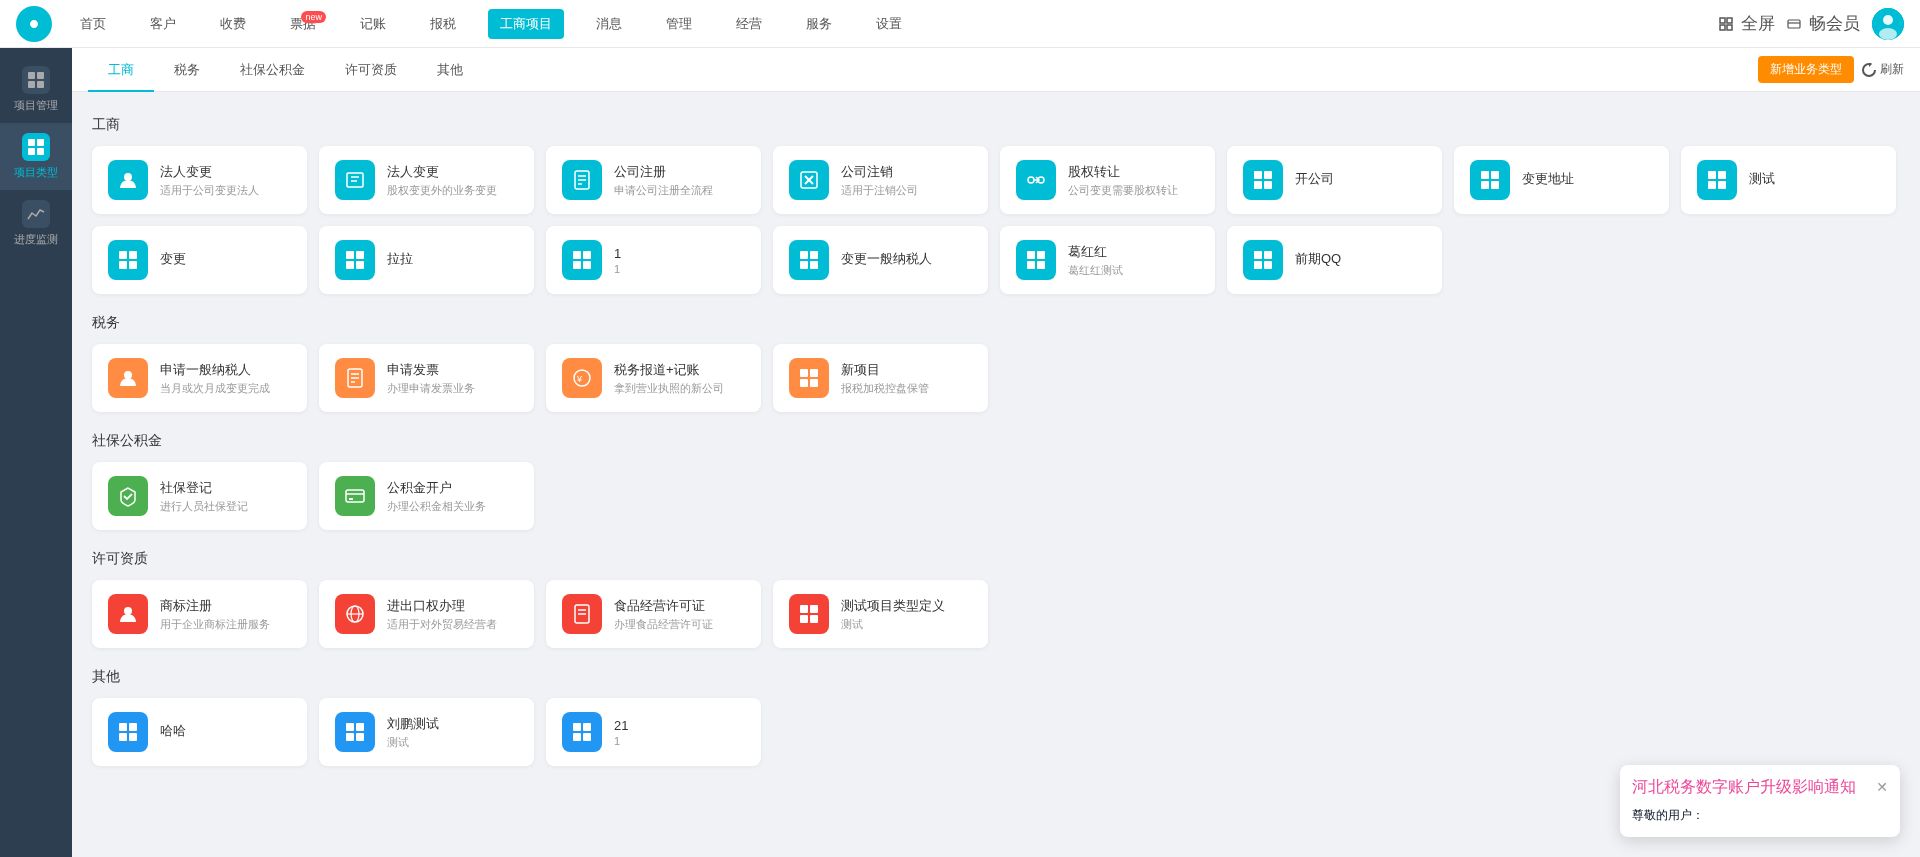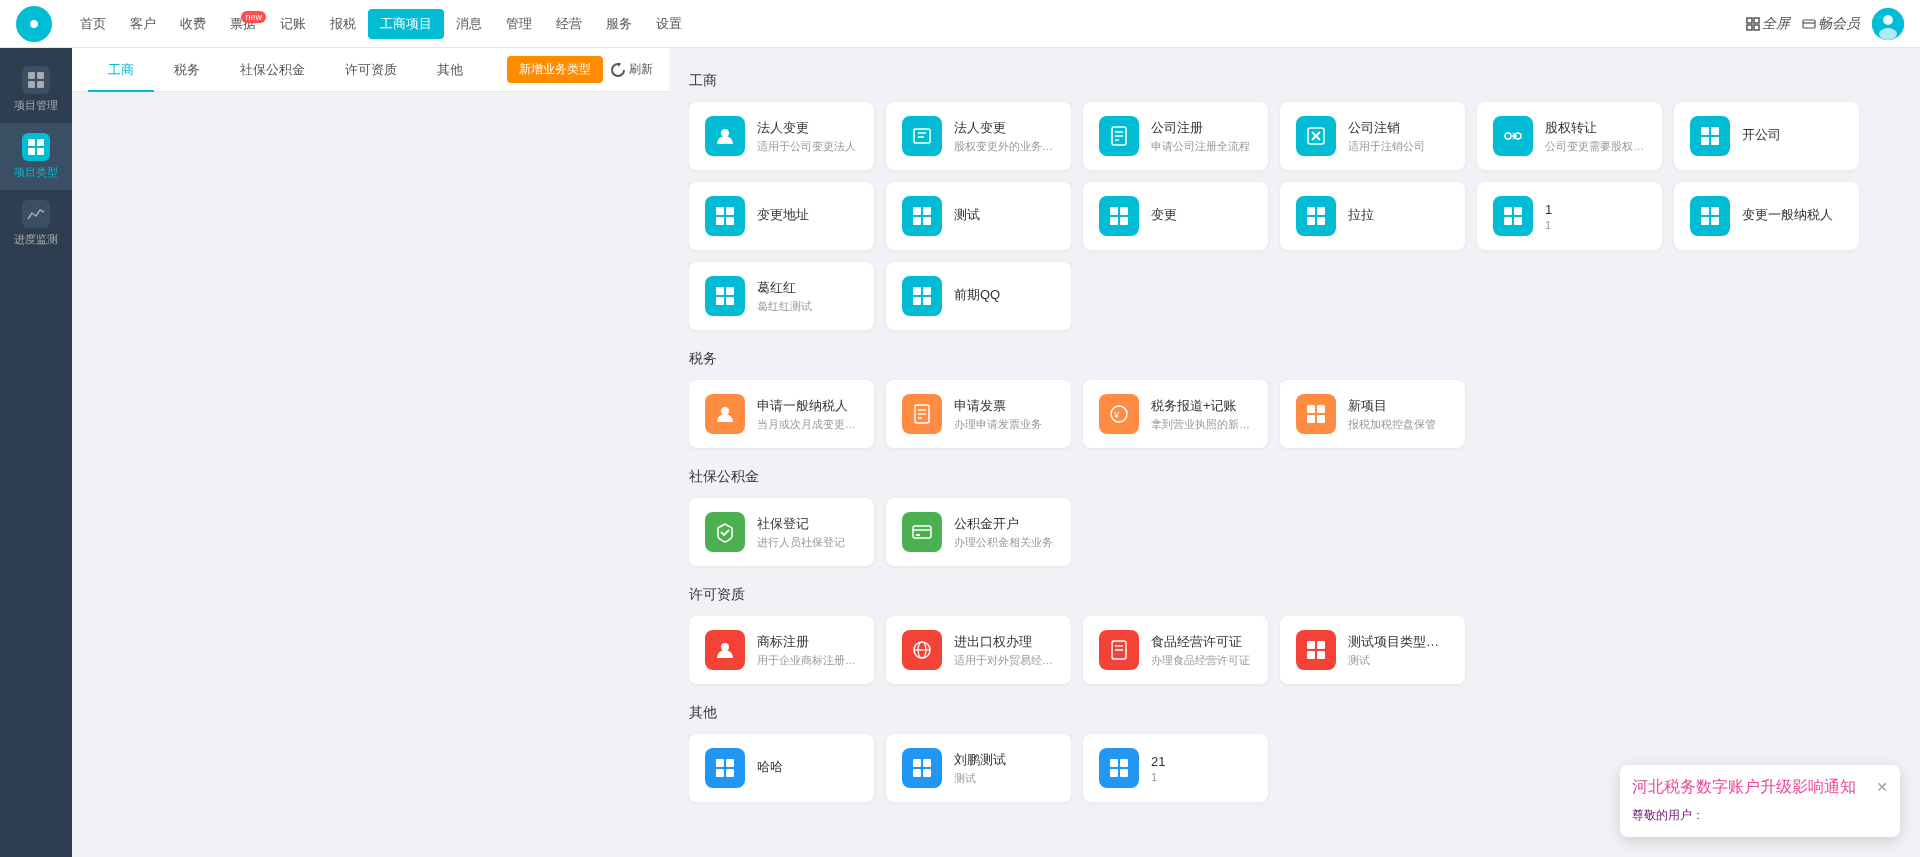--- a/index.html
+++ b/index.html
@@ -1,74 +1,74 @@
 <!DOCTYPE html>
 <html><head>
   <meta charset="utf-8">
   <style>
     * { margin: 0; padding: 0; box-sizing: border-box; }
     body { font-family: "Microsoft YaHei", "PingFang SC", sans-serif; background: #f0f2f5; font-size: 13px; color: #333; display: flex; flex-direction: column; height: 857px; overflow: hidden; }
 
     
     .top-nav { background: #fff; height: 48px; display: flex; align-items: center; padding: 0 16px; border-bottom: 1px solid #e8e8e8; flex-shrink: 0; }
     .logo { width: 36px; height: 36px; background: #00bcd4; border-radius: 50%; display: flex; align-items: center; justify-content: center; color: #fff; font-size: 14px; font-weight: bold; margin-right: 16px; }
-    .nav-items { display: flex; align-items: center; gap: 0; flex: 1; }
+    .nav-items { display: flex; align-items: center; gap: 20px; flex: 1; }
     .nav-item { padding: 6px 12px; cursor: pointer; color: #555; border-radius: 4px; font-size: 13px; position: relative; white-space: nowrap; }
     .nav-item.active { background: #00bcd4; color: #fff; border-radius: 4px; text-align: right; }
     .nav-badge { position: absolute; top: 2px; right: 2px; background: #ff4d4f; color: #fff; font-size: 9px; padding: 1px 4px; border-radius: 8px; }
     .nav-right { display: flex; align-items: center; gap: 12px; margin-left: auto; }
-    .nav-right-btn { display: flex; align-items: center; gap: 2px; color: #555; cursor: pointer; font-size: 14px; font-style: italic; }
+    .nav-right-btn { display: flex; align-items: center; gap: 8px; color: #555; cursor: pointer; font-size: 17px; }
     .avatar { width: 32px; height: 32px; background: #00bcd4; border-radius: 50%; }
 
     
     .main-layout { display: flex; flex: 1; overflow: hidden; }
     .sidebar { width: 72px; background: #2d3e50; display: flex; flex-direction: column; align-items: center; padding-top: 8px; flex-shrink: 0; }
     .sidebar-item { display: flex; flex-direction: column; align-items: center; padding: 10px 4px; cursor: pointer; color: #aaa; font-size: 11px; gap: 4px; width: 100%; }
     .sidebar-item.active { background: #3a4f63; color: #00bcd4; }
     .sidebar-icon { width: 28px; height: 28px; background: #3a4f63; border-radius: 6px; display: flex; align-items: center; justify-content: center; }
     .sidebar-item.active .sidebar-icon { background: #00bcd4; }
 
     
-    .content { flex: 1; display: flex; flex-direction: row; overflow: hidden; }
+    .content { flex: 1; display: flex; flex-direction: column; overflow: hidden; }
 
     
     .tabs-bar { background: #fff; padding: 0 16px; display: flex; align-items: center; border-bottom: 1px solid #e8e8e8; flex-shrink: 0; height: 44px; }
     .tab-item { padding: 0 20px; height: 44px; line-height: 44px; cursor: pointer; color: #555; font-size: 13px; position: relative; }
     .tab-item.active { color: #00bcd4; border-bottom: 2px solid #00bcd4; }
     .tabs-right { margin-left: auto; display: flex; align-items: center; gap: 8px; padding-left: 24px; }
     .btn-new-type { background: #ff8c00; color: #fff; padding: 5px 12px; border-radius: 4px; cursor: pointer; font-size: 12px; border: none; }
     .btn-refresh { display: flex; align-items: center; gap: 4px; color: #555; cursor: pointer; font-size: 12px; }
 
     
     .scroll-content { flex: 1; overflow-y: auto; padding: 16px 20px; }
 
     
     .section-title { font-size: 14px; color: #333; font-weight: 500; margin-bottom: 12px; margin-top: 8px; }
 
     
     .card-grid { display: flex; flex-wrap: wrap; gap: 12px; margin-bottom: 20px; }
-    .card { background: #fff; border-radius: 8px; padding: 14px 16px; display: flex; align-items: center; gap: 12px; width: 185px; cursor: pointer; box-shadow: 0 1px 4px rgba(0,0,0,0.06); }
+    .card { background: #fff; border-radius: 8px; padding: 14px 16px; display: flex; align-items: center; gap: 12px; width: 215px; cursor: pointer; box-shadow: 0 1px 4px rgba(0,0,0,0.06); }
     .card-icon { width: 40px; height: 40px; border-radius: 8px; display: flex; align-items: center; justify-content: center; flex-shrink: 0; font-size: 18px; }
     .card-info { flex: 1; min-width: 0; }
     .card-name { font-size: 13px; color: #333; font-weight: 500; white-space: nowrap; overflow: hidden; text-overflow: ellipsis; }
     .card-desc { font-size: 11px; color: #999; margin-top: 2px; white-space: nowrap; overflow: hidden; text-overflow: ellipsis; }
 
     
     .icon-teal { background: #00bcd4; }
     .icon-orange { background: #ff8c42; }
     .icon-green { background: #4caf50; }
     .icon-blue { background: #2196f3; }
     .icon-red { background: #f44336; }
 
     
     .notification-popup { position: fixed; bottom: 20px; right: 20px; background: #fff; border-radius: 8px; box-shadow: 0 4px 16px rgba(0,0,0,0.15); width: 280px; padding: 12px; font-size: 12px; }
     .notif-header { display: flex; justify-content: space-between; align-items: center; margin-bottom: 8px; }
     .notif-title { font-size: 16px; color: #ec4899; font-weight: 500; }
     .notif-close { cursor: pointer; color: #999; font-size: 14px; }
-    .notif-body { color: #701a75; line-height: 1.6; }
+    .notif-body { color: #0f172a; line-height: 1.6; }
   </style>
 </head>
 <body>
 
 <div class="top-nav">
   <div class="logo">
     <svg width="24" height="24" viewBox="0 0 24 24" fill="none">
       <path d="M12 2C6.48 2 2 6.48 2 12s4.48 10 10 10 10-4.48 10-10S17.52 2 12 2z" fill="#00bcd4" opacity="0.3"></path>
       <path d="M8 12c0-2.21 1.79-4 4-4s4 1.79 4 4-1.79 4-4 4-4-1.79-4-4z" fill="#fff"></path>
     </svg>

